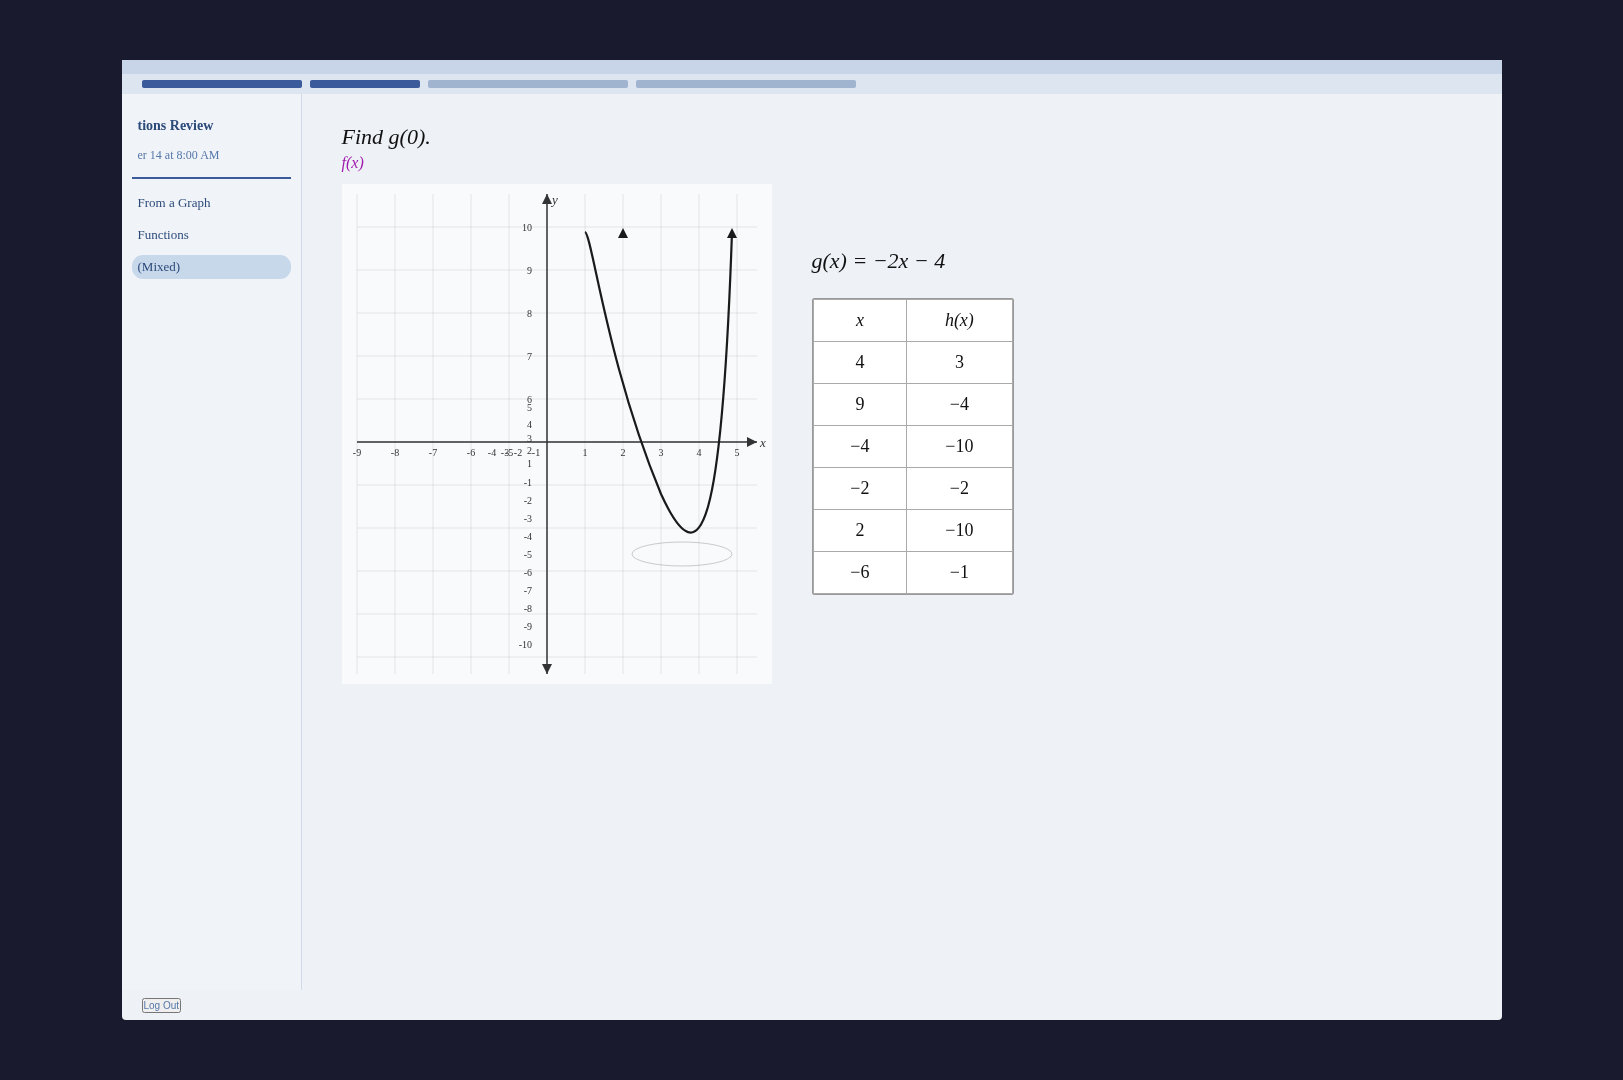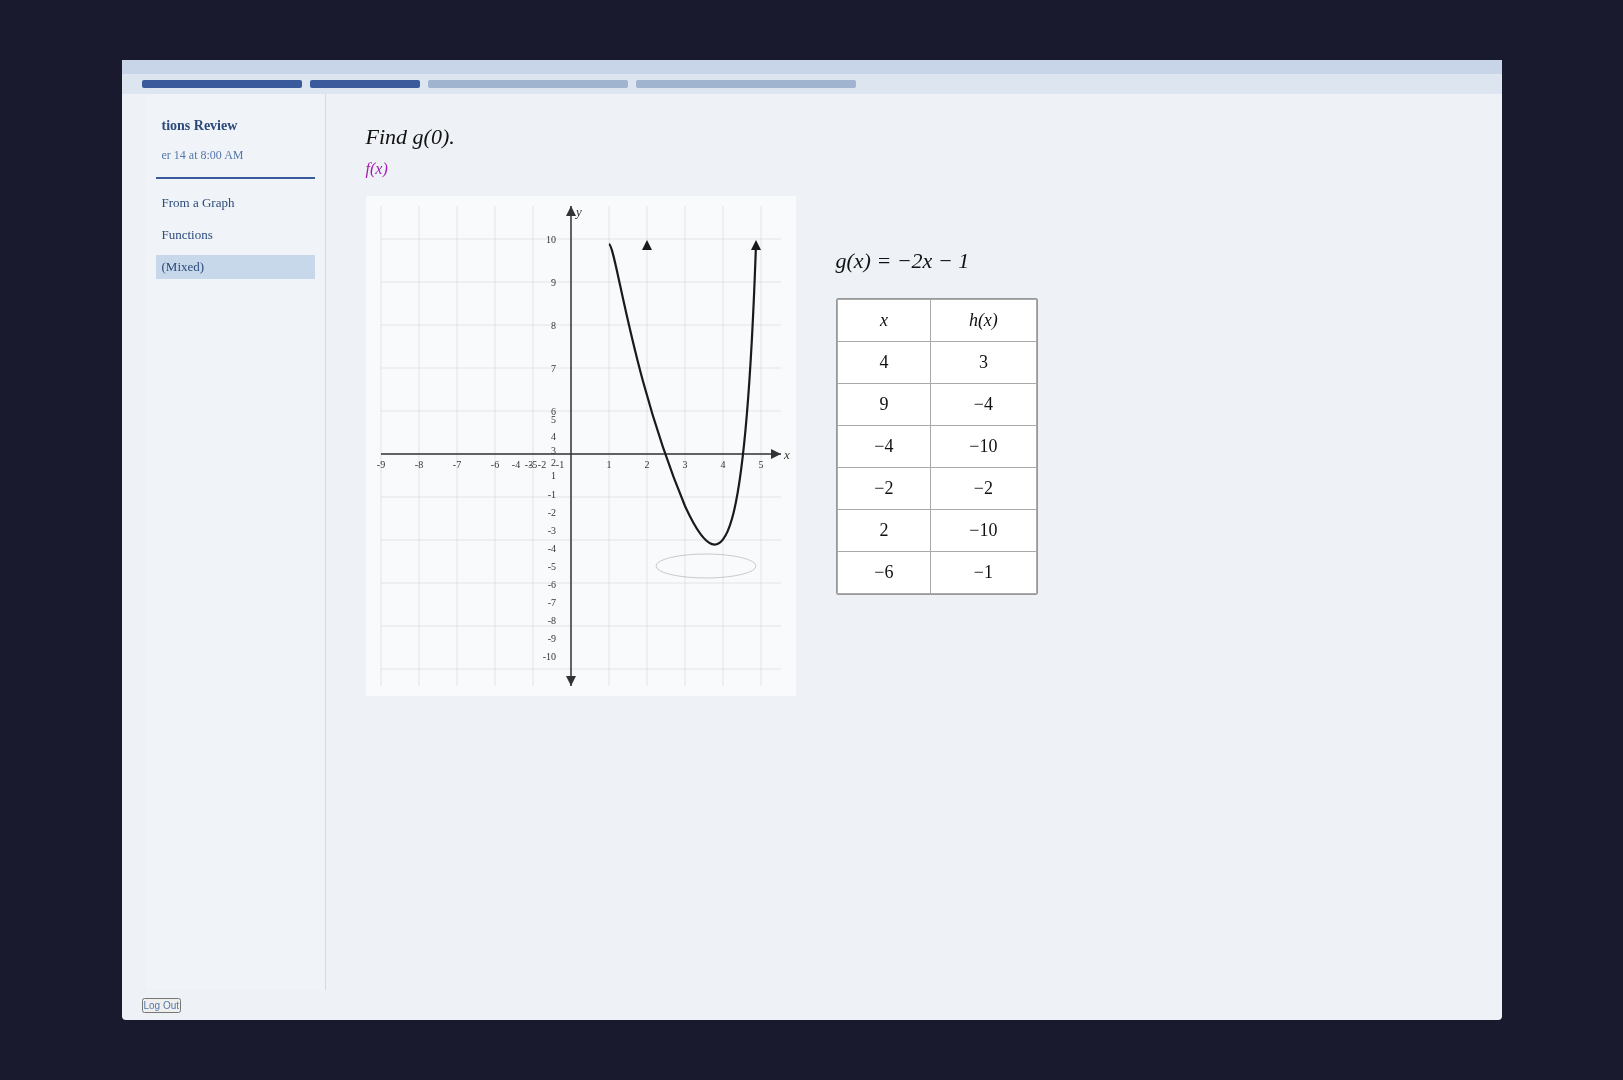--- a/index.html
+++ b/index.html
@@ -34,21 +34,20 @@
       height: 8px;
       border-radius: 2px;
       background: #3a5a9b;
     }
     .progress-segment.light {
       background: #a0b4d0;
     }
     .content-area {
       display: flex;
       flex: 1;
-      padding-left: 24px;
     }
     .sidebar {
       width: 180px;
       background: #f0f4f8;
       padding: 20px 10px;
       display: flex;
       flex-direction: column;
       gap: 8px;
       border-right: 1px solid #d0dae8;
     }
@@ -63,21 +62,21 @@
       color: #5577aa;
       padding: 2px 6px;
     }
     .sidebar-divider {
       height: 2px;
       background: #3a5a9b;
       margin: 4px 0;
     }
     .sidebar-item-mixed {
       background: #c8d8eb;
-      border-radius: 0;
+      border-radius: 11px;
       padding: 4px 6px;
       font-size: 13px;
       color: #2c4a7a;
     }
     .main-content {
       flex: 1;
       padding: 30px 40px;
       display: flex;
       flex-direction: column;
       gap: 20px;
@@ -131,21 +130,21 @@
       font-size: 8px;
     }
     .question-body {
       display: flex;
       gap: 40px;
       align-items: flex-start;
     }
     .left-panel {
       display: flex;
       flex-direction: column;
-      gap: 10px;
+      gap: 4px;
     }
     .find-text {
       font-size: 22px;
       color: #111;
       font-style: italic;
     }
     .graph-label {
       font-size: 16px;
       color: #a21caf;
       font-style: italic;
@@ -333,21 +332,21 @@
 
               <polygon points="281,44 276,54 286,54" fill="#1a1a1a"></polygon>
               <polygon points="390,44 385,54 395,54" fill="#1a1a1a"></polygon>
 
             </svg>
           </div>
         </div>
 
         <div class="right-panel">
           <div style="height:80px;"></div>
-          <div class="formula-text">g(x) = −2x − 1</div>
+          <div class="formula-text">g(x) = −2x − 4</div>
           <div class="table-container">
             <table>
               <thead>
                 <tr>
                   <th>x</th>
                   <th>h(x)</th>
                 </tr>
               </thead>
               <tbody>
                 <tr>

